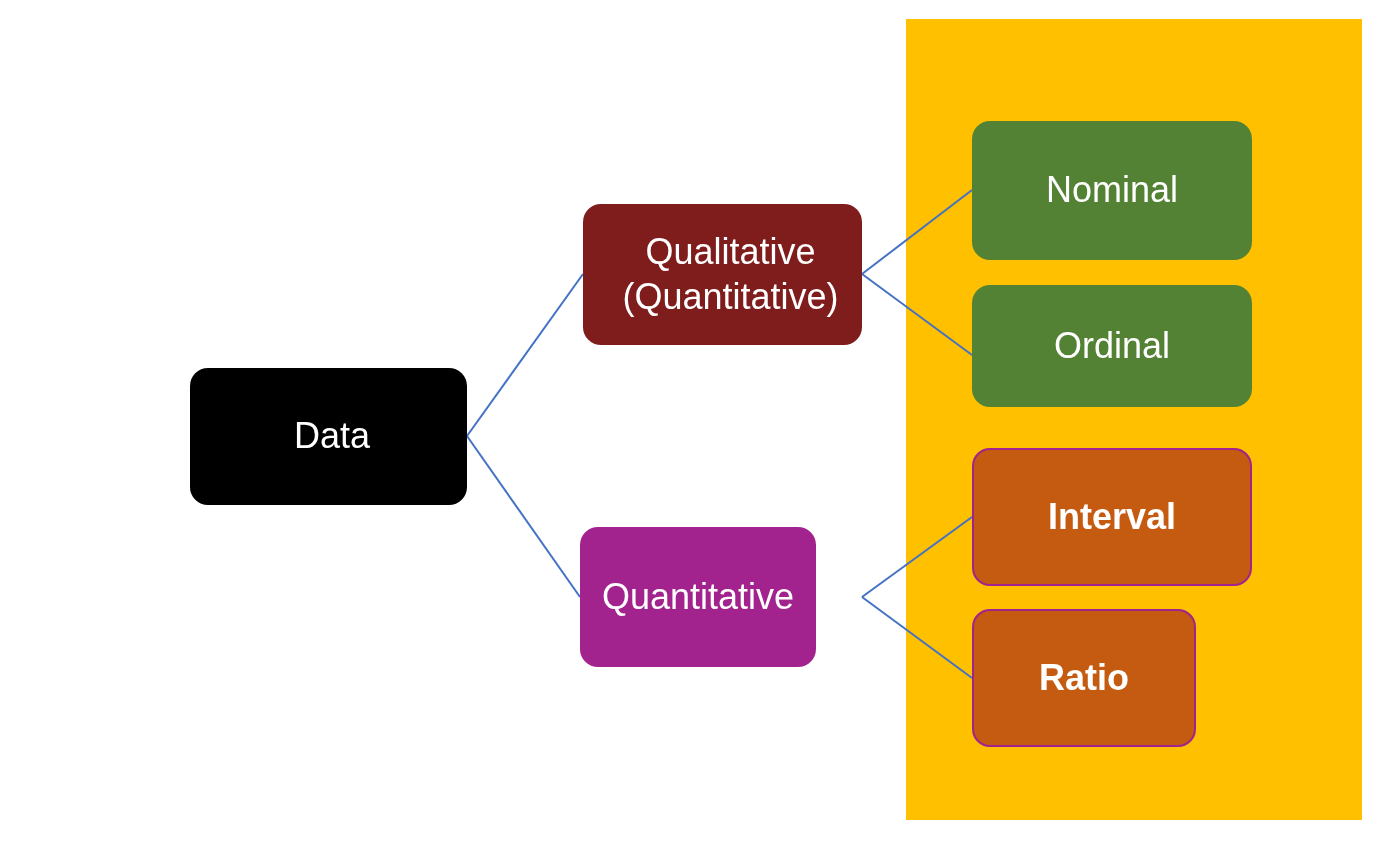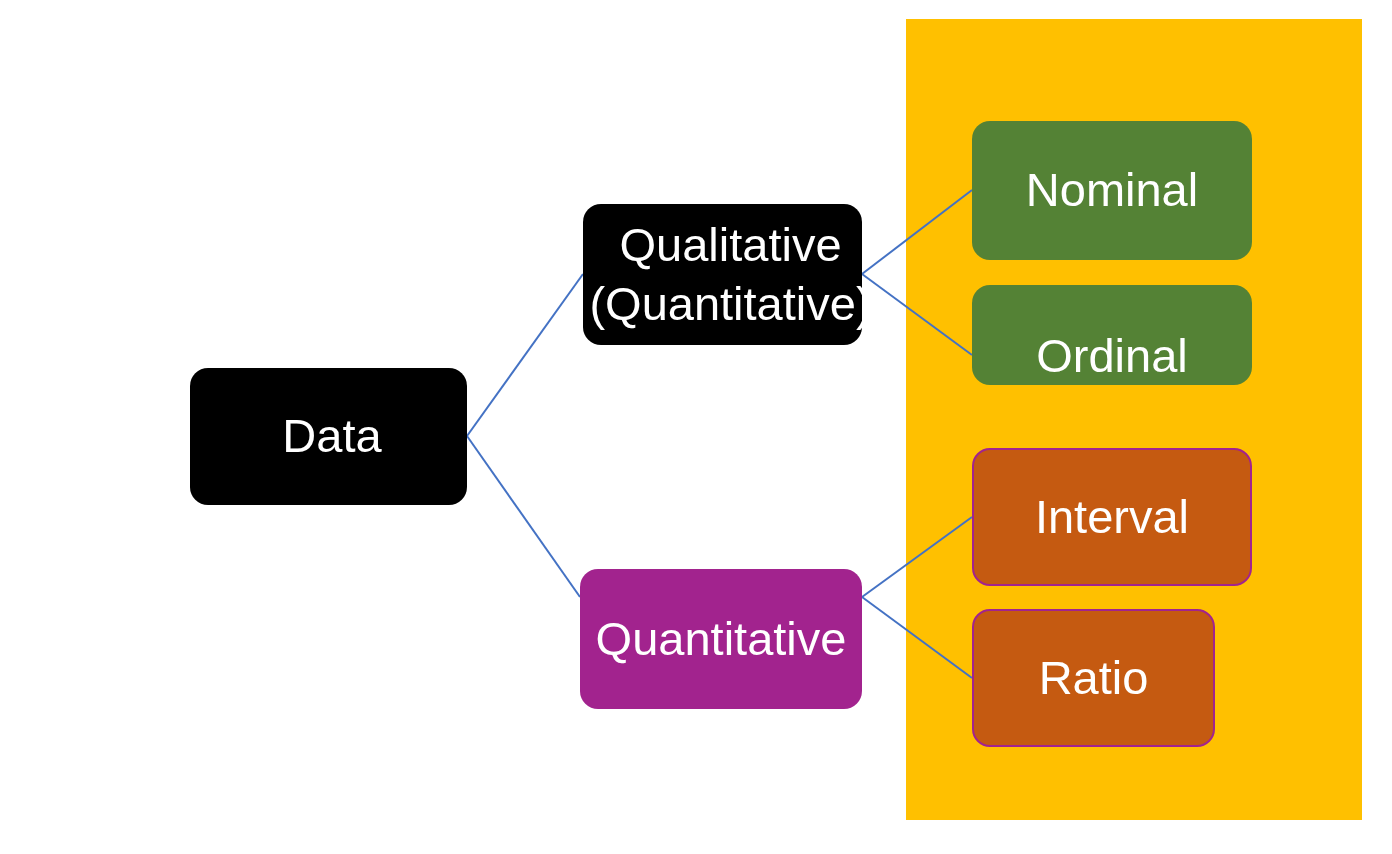--- a/index.html
+++ b/index.html
@@ -31,33 +31,33 @@
     fill: none;
   }
   .node {
     position: absolute;
     border-radius: 18px;
     color: var(--node-text, #ffffff);
     display: flex;
     flex-direction: column;
     align-items: center;
     justify-content: center;
-    font-size: 47px;
+    font-size: 36px;
     line-height: 1.24;
     text-align: center;
     box-sizing: border-box;
   }
-  .bordered { border: 2.5px solid transparent; }
+  .bordered { border: 2.5px solid transparent; font-weight: bold; }
   .pos-data        { left: 190px; top: 368px; width: 277px; height: 137px; }
   .pos-qualitative { left: 583px; top: 204px; width: 279px; height: 141px; }
-  .pos-quantitative{ left: 580px; top: 527px; width: 282px; height: 140px; margin-top: 42px; }
+  .pos-quantitative{ left: 580px; top: 527px; width: 236px; height: 140px; }
   .pos-nominal     { left: 972px; top: 121px; width: 280px; height: 139px; }
-  .pos-ordinal     { left: 972px; top: 285px; width: 280px; height: 100px; justify-content: flex-end; }
+  .pos-ordinal     { left: 972px; top: 285px; width: 280px; height: 122px; }
   .pos-interval    { left: 972px; top: 448px; width: 280px; height: 138px; }
-  .pos-ratio       { left: 972px; top: 609px; width: 243px; height: 138px; }
+  .pos-ratio       { left: 972px; top: 609px; width: 224px; height: 138px; }
 </style>
 </head>
 <body style="background: rgb(255, 255, 255);">
 
 <div class="canvas">
 
   <div class="highlight" style="background-color: rgb(255, 192, 0);"></div>
 
   <svg class="connectors" viewBox="0 0 1392 854">
     <line x1="467" y1="436" x2="583" y2="274"></line>
@@ -65,21 +65,21 @@
     <line x1="862" y1="274" x2="972" y2="190"></line>
     <line x1="862" y1="274" x2="972" y2="355"></line>
     <line x1="862" y1="597" x2="972" y2="517"></line>
     <line x1="862" y1="597" x2="972" y2="678"></line>
   </svg>
 
   <div class="node pos-data" style="background-color: rgb(0, 0, 0); padding-left: 7px;">
     <span>Data</span>
   </div>
 
-  <div class="node pos-qualitative" style="background-color: #000000; padding-left: 16px;">
+  <div class="node pos-qualitative" style="background-color: #7f1d1d; padding-left: 16px;">
     <span>Qualitative</span>
     <span>(Quantitative)</span>
   </div>
 
   <div class="node pos-quantitative" style="background-color: rgb(162, 35, 142);">
     <span>Quantitative</span>
   </div>
 
   <div class="node pos-nominal" style="background-color: rgb(84, 130, 53);">
     <span>Nominal</span>

